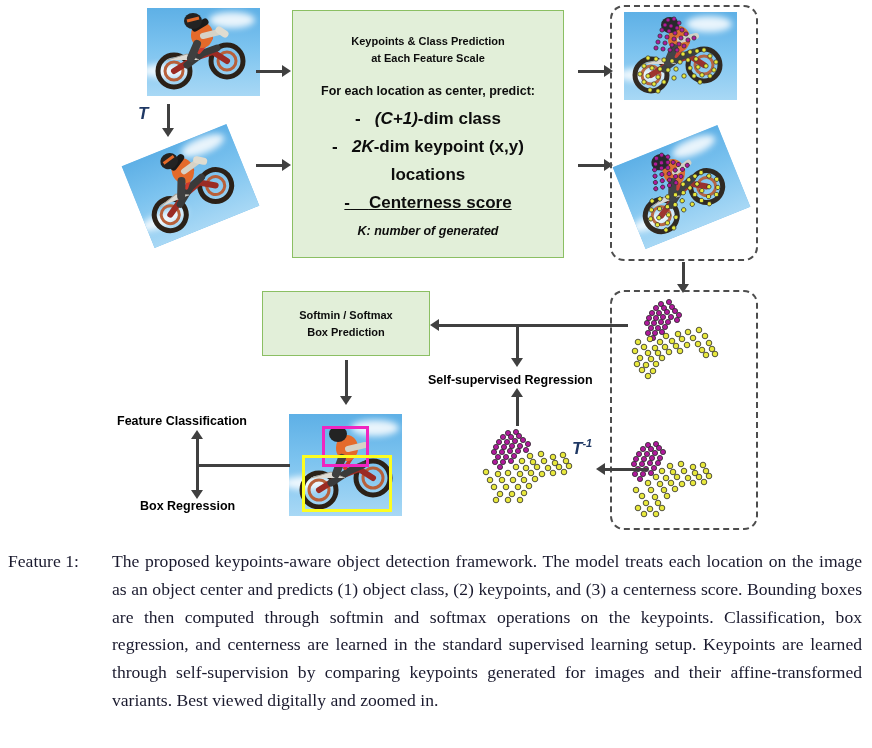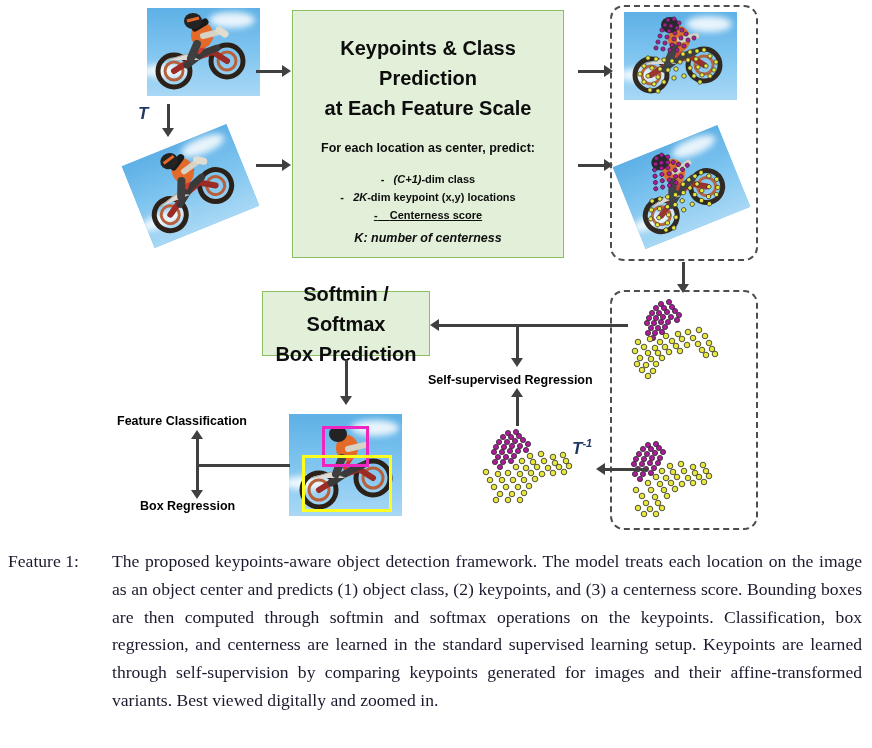--- a/index.html
+++ b/index.html
@@ -6,23 +6,23 @@
   body{width:872px;height:748px;position:relative;font-family:"Liberation Sans",sans-serif;}
   #figure{position:absolute;left:0;top:0;width:872px;height:540px;}
   .abs{position:absolute;}
 
   
   .green-box{
     background:#e2efd9;border:1.5px solid #8bbf63;box-sizing:border-box;
     display:flex;flex-direction:column;align-items:center;justify-content:flex-start;
     color:#0d0d0d;
   }
-  .gb-title{font-size:20px;font-weight:600;line-height:1.5;text-align:center;}
+  .gb-title{font-size:11px;font-weight:600;line-height:1.5;text-align:center;}
   .gb-sub{font-size:12.5px;font-weight:600;line-height:1.6;text-align:center;}
-  .gb-li{font-size:11px;font-weight:600;line-height:1.65;text-align:center;}
+  .gb-li{font-size:17px;font-weight:600;line-height:1.65;text-align:center;}
   .gb-note{font-size:12.5px;font-weight:600;line-height:1.6;text-align:center;}
   .it{font-style:italic;}
 
   
   .dashed{
     border:2px dashed #4d4d4d;border-radius:14px;box-sizing:border-box;background:transparent;
   }
 
   
   .photo{position:absolute;overflow:hidden;background:#7cc0ec;}
@@ -116,37 +116,37 @@
 
   <div class="aline" style="left:256px;top:70px;width:28px;height:2.5px;"></div>
   <div class="ahead right" style="left:282px;top:65px;"></div>
 
   <div class="aline" style="left:256px;top:164px;width:28px;height:2.5px;"></div>
   <div class="ahead right" style="left:282px;top:159px;"></div>
 
   <div class="green-box abs" style="left:292px;top:10px;width:272px;height:248px;padding:22px 10px 0 10px;">
     <div class="gb-title">Keypoints &amp; Class Prediction</div>
     <div class="gb-title" style="margin-bottom:15px;">at Each Feature Scale</div>
-    <div class="gb-sub" style="margin-bottom:12px;">For each location as center, predict:</div>
+    <div class="gb-sub" style="margin-bottom:4px;">For each location as center, predict:</div>
 
     <div class="gb-li">
       <span>-</span>&nbsp;&nbsp;
       <span class="it">(C+1)</span><span>-dim class</span>
     </div>
     <div class="gb-li">
       <span>-</span>&nbsp;&nbsp;
       <span class="it">2K</span><span>-dim keypoint  (x,y) locations</span>
     </div>
     <div class="gb-li" style="margin-bottom:4px;text-decoration:underline;">
       <span>-</span>&nbsp;&nbsp;&nbsp;
       <span>Centerness score</span>
     </div>
 
     <div class="gb-note">
-      <span class="it">K</span><span class="it">: number of centerness</span>
+      <span class="it">K</span><span class="it">: number of generated</span>
     </div>
   </div>
 
   <div class="aline" style="left:578px;top:70px;width:28px;height:2.5px;"></div>
   <div class="ahead right" style="left:604px;top:65px;"></div>
 
   <div class="aline" style="left:578px;top:164px;width:28px;height:2.5px;"></div>
   <div class="ahead right" style="left:604px;top:159px;"></div>
 
   <div class="dashed abs" style="left:610px;top:5px;width:148px;height:256px;"></div>

